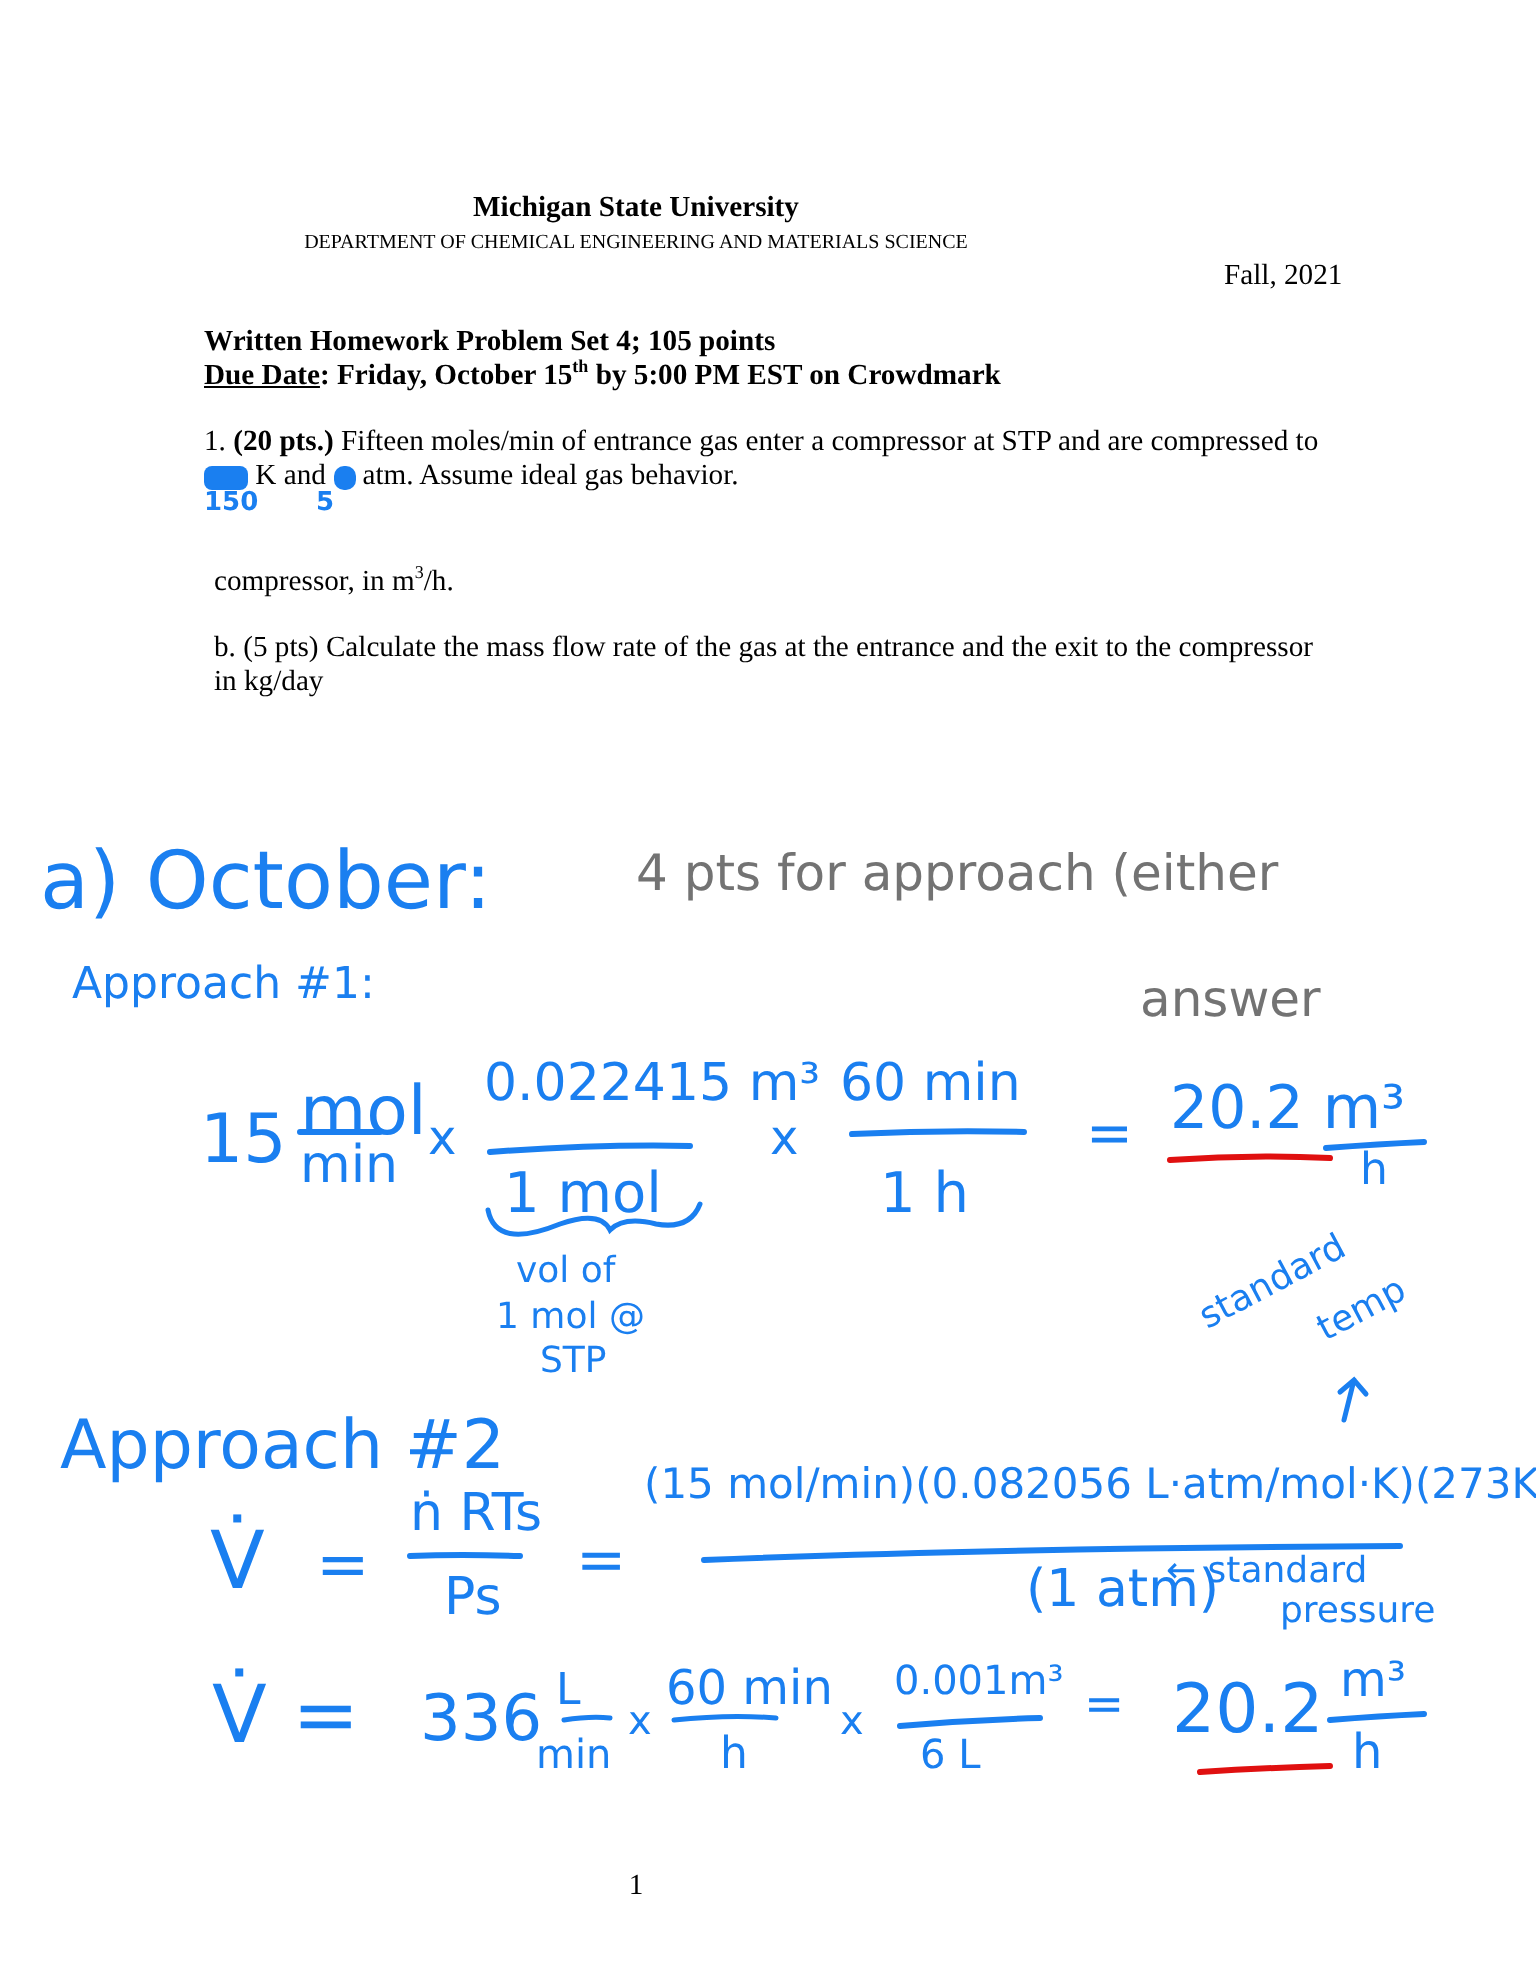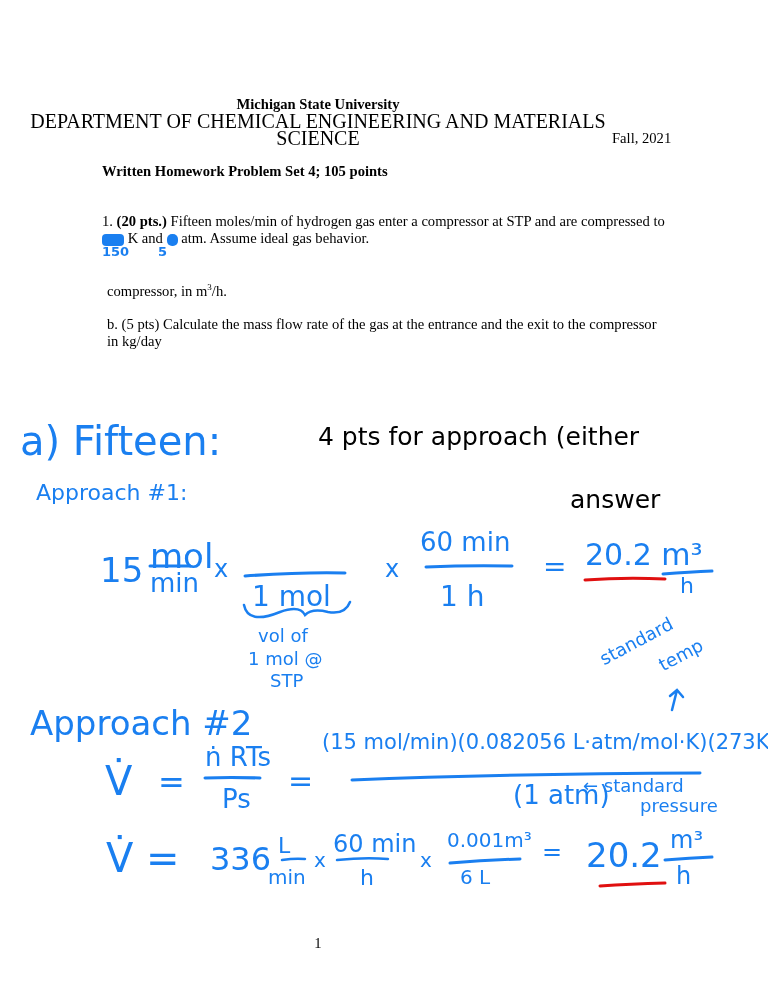--- a/index.html
+++ b/index.html
@@ -4,59 +4,63 @@
 <style>
   html, body { margin: 0; padding: 0; background: #ffffff; }
   body { width: 768px; height: 994px; position: relative; overflow: hidden; }
   .page { position: absolute; left: 0; top: 0; width: 768px; height: 994px; background: #fff; }
   .typed { font-family: "Liberation Serif", "DejaVu Serif", serif; color: #000; font-size: 14.6px; line-height: 17px; position: absolute; }
   .center { text-align: center; left: 0; width: 636px; }
   .bold { font-weight: bold; }
   .ul { text-decoration: underline; }
   sup { font-size: 9px; line-height: 0; }
   .hw { position: absolute; font-family: "DejaVu Sans", sans-serif; color: #1a7ff0; white-space: nowrap; }
-  .hw-red { position: absolute; font-family: "DejaVu Sans", sans-serif; color: #000000; white-space: nowrap; }
+  .hw-red { position: absolute; font-family: "DejaVu Sans", sans-serif; color: #737373; white-space: nowrap; }
   svg.ink { position: absolute; left: 0; top: 0; width: 768px; height: 994px; pointer-events: none; }
 </style>
 </head>
 <body>
 
 <div class="page">
 
   <div class="typed center bold" style="top:96px;">Michigan State University</div>
-  <div class="typed center" style="top:113px; font-size:20px;">DEPARTMENT OF CHEMICAL ENGINEERING AND MATERIALS SCIENCE</div>
+  <div class="typed center" style="top:113px; font-size:10px;">DEPARTMENT OF CHEMICAL ENGINEERING AND MATERIALS SCIENCE</div>
   <div class="typed" style="top:130px; left:612px;">Fall, 2021</div>
 
   <div class="typed bold" style="top:163px; left:102px;">Written Homework Problem Set 4; 105 points</div>
+  <div class="typed bold" style="top:180px; left:102px;">
+    <span class="ul">Due Date</span><span>: Friday, October 15</span><sup>th</sup><span> by 5:00 PM EST on Crowdmark</span>
+  </div>
 
   <div class="typed" style="top:213px; left:102px;">
-    <span>1. </span><span class="bold">(20 pts.)</span><span> Fifteen moles/min of hydrogen gas enter a compressor at STP and are compressed to</span>
+    <span>1. </span><span class="bold">(20 pts.)</span><span> Fifteen moles/min of entrance gas enter a compressor at STP and are compressed to</span>
   </div>
   <div class="typed" style="top:230px; left:102px;">
     <span style="display:inline-block; width:22px; height:12px; background:#1a7ff0; border-radius:4px; vertical-align:middle; color:transparent; font-size:1px;">120</span><span> K and </span><span style="display:inline-block; width:11px; height:12px; background:#1a7ff0; border-radius:5px; vertical-align:middle; color:transparent; font-size:1px;">10</span><span> atm. Assume ideal gas behavior.</span>
   </div>
   <div class="hw" style="top:244px; left:102px; font-size:13px; font-weight:bold;">150</div>
   <div class="hw" style="top:244px; left:158px; font-size:13px; font-weight:bold;">5</div>
 
   <div class="typed" style="top:283px; left:107px;">
     <span>compressor, in m</span><sup>3</sup><span>/h.</span>
   </div>
   <div class="typed" style="top:316px; left:107px;">b. (5 pts) Calculate the mass flow rate of the gas at the entrance and the exit to the compressor</div>
   <div class="typed" style="top:333px; left:107px;">in kg/day</div>
 
-  <div class="hw" style="top:418px; left:20px; font-size:40px;">a) Fifteen:</div>
+  <div class="hw" style="top:418px; left:20px; font-size:40px;">a) October:</div>
   <div class="hw-red" style="top:422px; left:318px; font-size:25px;">4 pts   for approach (either</div>
   <div class="hw-red" style="top:485px; left:570px; font-size:25px;">answer</div>
 
   <div class="hw" style="top:480px; left:36px; font-size:22px;">Approach #1:</div>
 
   <div class="hw" style="top:550px; left:100px; font-size:34px;">15</div>
   <div class="hw" style="top:536px; left:150px; font-size:34px;">mol</div>
   <div class="hw" style="top:568px; left:150px; font-size:26px;">min</div>
   <div class="hw" style="top:555px; left:214px; font-size:24px;">x</div>
+  <div class="hw" style="top:527px; left:242px; font-size:26px;">0.022415 m³</div>
   <div class="hw" style="top:580px; left:252px; font-size:28px;">1 mol</div>
   <div class="hw" style="top:555px; left:385px; font-size:24px;">x</div>
   <div class="hw" style="top:527px; left:420px; font-size:26px;">60 min</div>
   <div class="hw" style="top:580px; left:440px; font-size:28px;">1 h</div>
   <div class="hw" style="top:550px; left:543px; font-size:28px;">=</div>
   <div class="hw" style="top:537px; left:585px; font-size:30px;">20.2 m³</div>
   <div class="hw" style="top:573px; left:680px; font-size:22px;">h</div>
 
   <div class="hw" style="top:625px; left:258px; font-size:18px;">vol of</div>
   <div class="hw" style="top:648px; left:248px; font-size:18px;">1 mol @</div>

